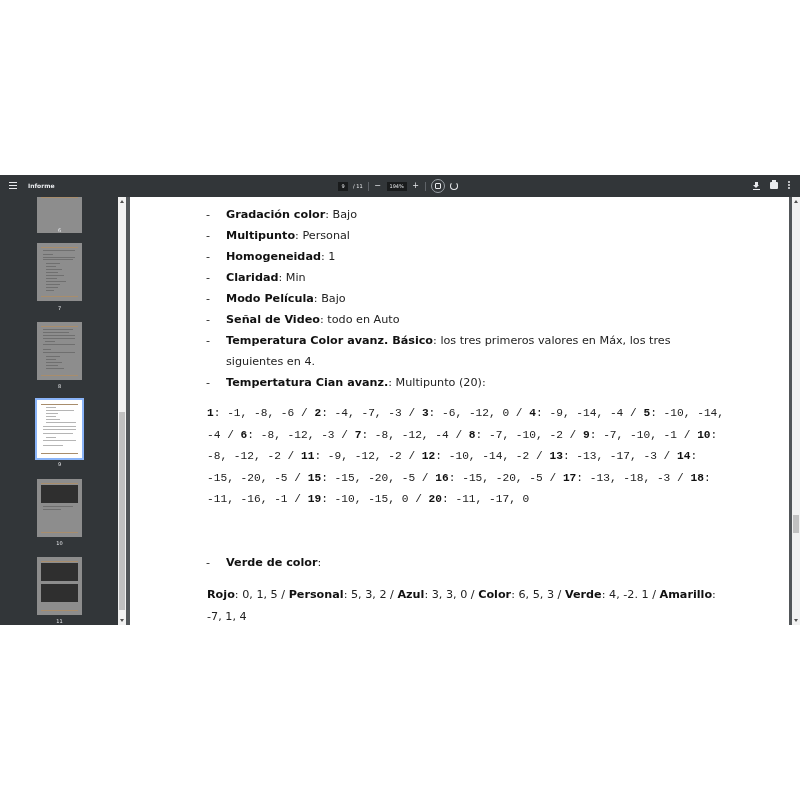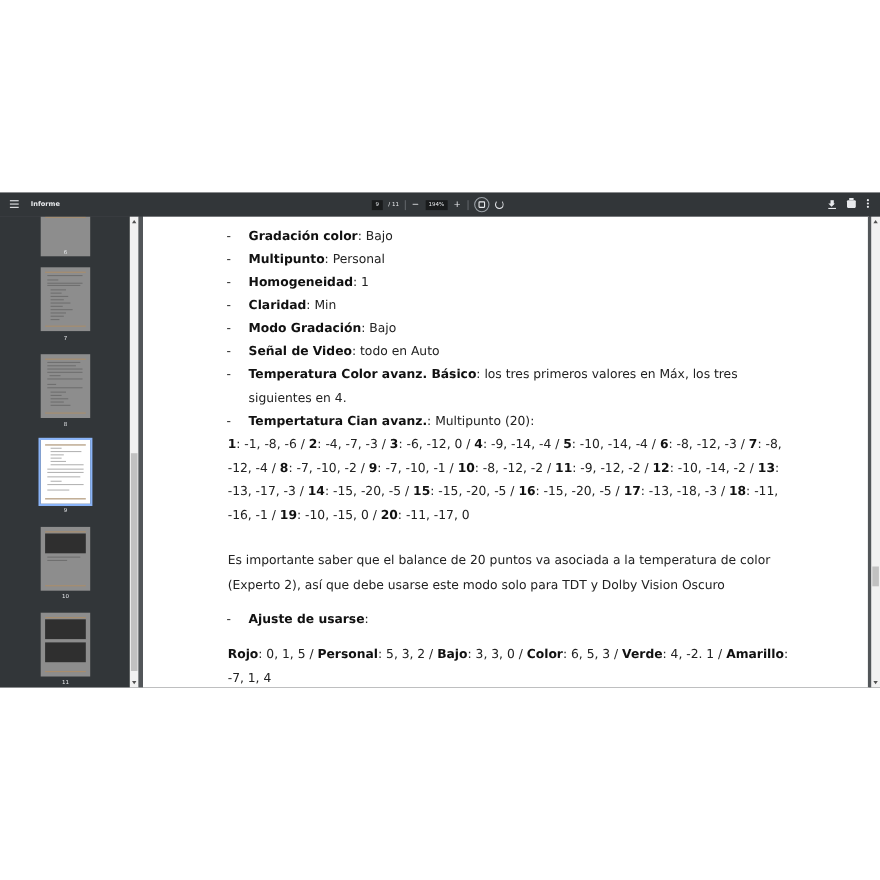--- a/index.html
+++ b/index.html
@@ -198,52 +198,48 @@
     <div class="list-item" style="top:49px;">
       <span class="dash">-</span>
       <b>Homogeneidad</b><span>: 1</span>
     </div>
     <div class="list-item" style="top:70px;">
       <span class="dash">-</span>
       <b>Claridad</b><span>: Min</span>
     </div>
     <div class="list-item" style="top:91px;">
       <span class="dash">-</span>
-      <b>Modo Gradación</b><span>: Bajo</span>
+      <b>Modo Película</b><span>: Bajo</span>
     </div>
     <div class="list-item" style="top:112px;">
       <span class="dash">-</span>
       <b>Señal de Video</b><span>: todo en Auto</span>
     </div>
     <div class="list-item" style="top:133px;">
       <span class="dash">-</span>
       <b>Temperatura Color avanz. Básico</b><span>: los tres primeros valores en Máx, los tres</span><br>
       <span>siguientes en 4.</span>
     </div>
     <div class="list-item" style="top:175px;">
       <span class="dash">-</span>
       <b>Tempertatura Cian avanz.</b><span>: Multipunto (20):</span>
     </div>
 
-    <div class="para" style="top:196px;">
+    <div class="para" style="top:206px;font-family:Liberation Mono, monospace;">
       <b>1</b><span>: -1, -8, -6 / </span><b>2</b><span>: -4, -7, -3 / </span><b>3</b><span>: -6, -12, 0 / </span><b>4</b><span>: -9, -14, -4 / </span><b>5</b><span>: -10, -14, -4 / </span><b>6</b><span>: -8, -12, -3 / </span><b>7</b><span>: -8, -12, -4 / </span><b>8</b><span>: -7, -10, -2 / </span><b>9</b><span>: -7, -10, -1 / </span><b>10</b><span>: -8, -12, -2 / </span><b>11</b><span>: -9, -12, -2 / </span><b>12</b><span>: -10, -14, -2 / </span><b>13</b><span>: -13, -17, -3 / </span><b>14</b><span>: -15, -20, -5 / </span><b>15</b><span>: -15, -20, -5 / </span><b>16</b><span>: -15, -20, -5 / </span><b>17</b><span>: -13, -18, -3 / </span><b>18</b><span>: -11, -16, -1 / </span><b>19</b><span>: -10, -15, 0 / </span><b>20</b><span>: -11, -17, 0</span>
     </div>
 
-    <div class="para" style="top:302px;">
-      <span>Es importante saber que el balance de 20 puntos va asociada a la temperatura de color</span><br>
-      <span>(Experto 2), así que debe usarse este modo solo para TDT y Dolby Vision Oscuro</span>
-    </div>
 
     <div class="list-item" style="top:355px;">
       <span class="dash">-</span>
-      <b>Ajuste de usarse</b><span>:</span>
+      <b>Verde de color</b><span>:</span>
     </div>
 
     <div class="para" style="top:387px;">
-      <b>Rojo</b><span>: 0, 1, 5 / </span><b>Personal</b><span>: 5, 3, 2 / </span><b>Bajo</b><span>: 3, 3, 0 / </span><b>Color</b><span>: 6, 5, 3 / </span><b>Verde</b><span>: 4, -2. 1 / </span><b>Amarillo</b><span>: -7, 1, 4</span>
+      <b>Rojo</b><span>: 0, 1, 5 / </span><b>Personal</b><span>: 5, 3, 2 / </span><b>Azul</b><span>: 3, 3, 0 / </span><b>Color</b><span>: 6, 5, 3 / </span><b>Verde</b><span>: 4, -2. 1 / </span><b>Amarillo</b><span>: -7, 1, 4</span>
     </div>
   </div>
 
   <div class="gutter-r"></div>
 
   <div class="main-scroll">
     <div class="arrow-up"></div>
     <div class="thumbbar"></div>
     <div class="arrow-down"></div>
   </div>

